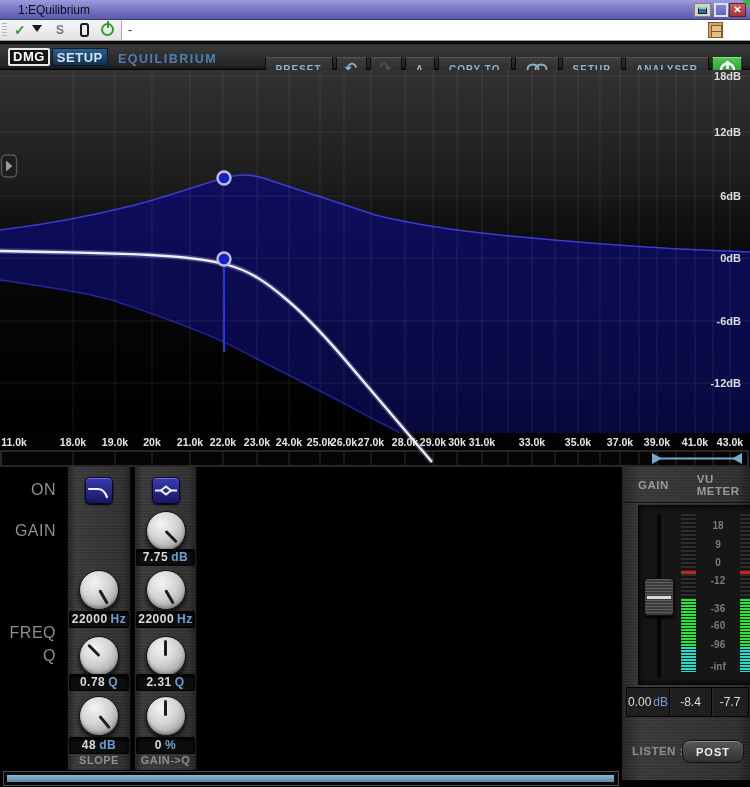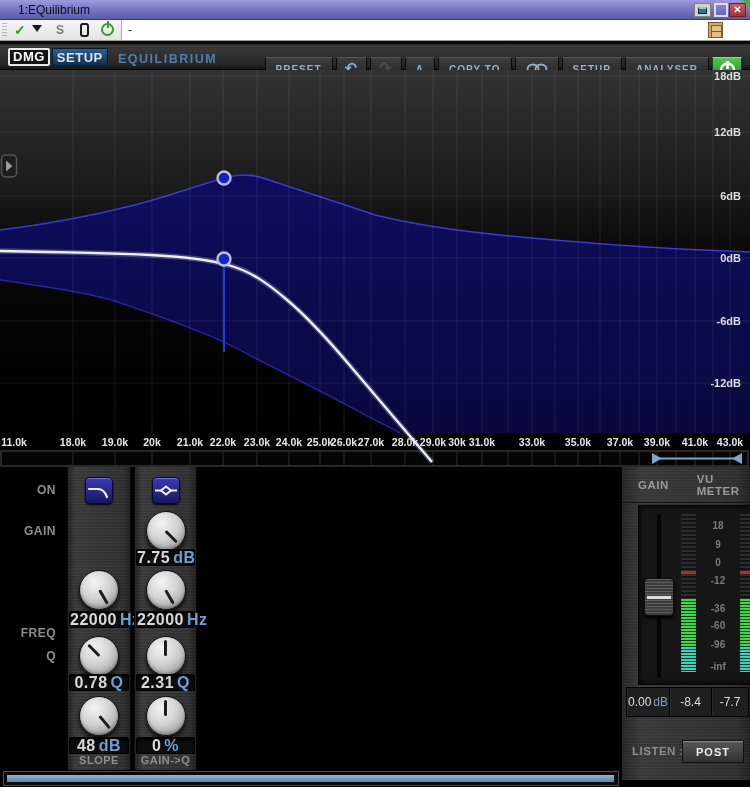--- a/index.html
+++ b/index.html
@@ -53,36 +53,36 @@
   #btn-redo { color:#4e4e4e; }
   #btn-undo, #btn-redo { font-size:15px; line-height:21px; font-family:"DejaVu Sans", sans-serif; }
   #btn-power { background:linear-gradient(180deg,#52c452,#1c8a1c); border:1px solid #0b4d0b; border-top:1px solid #8ae08a; width:30px; padding:0; }
 
   
   #graphsvg { left:0; top:70px; }
   #graphsvg text { font-family:"Liberation Sans", sans-serif; }
 
   
   #panel { left:0; top:467px; width:750px; height:320px; background:#000; }
-  .rowlab { position:absolute; width:56px; text-align:right; color:#8e8e8e; font-weight:bold; font-size:12px; letter-spacing:0.5px; line-height:14px; }
+  .rowlab { position:absolute; width:56px; text-align:right; color:#8e8e8e; font-weight:normal; font-size:16px; letter-spacing:0.5px; line-height:14px; }
   .strip { position:absolute; top:0; height:303px;
     background:repeating-linear-gradient(180deg,rgba(255,255,255,0.035) 0 1px,rgba(0,0,0,0.06) 1px 2px,transparent 2px 3px),
                linear-gradient(90deg,#232323,#3a3a3a 12%,#313131 88%,#202020);
     border-left:1px solid #0a0a0a; border-right:1px solid #0a0a0a; }
   .onbtn { position:absolute; left:50%; transform:translateX(-50%); top:10px; width:28px; height:27px;
     border-radius:5px; background:linear-gradient(180deg,#3a3ab8,#17175f); border:1px solid #060630;
     box-shadow:inset 0 1px 0 rgba(160,160,255,0.55), 0 1px 2px #000; }
   .knob { position:absolute; left:50%; transform:translateX(-50%); width:40px; height:40px; border-radius:50%;
     background:radial-gradient(circle at 38% 30%, #f4f4f4, #d2d2d2 45%, #9b9b9b 85%, #777 100%);
     border:1px solid #141414; box-shadow:0 3px 4px rgba(0,0,0,0.8), inset 0 -2px 3px rgba(0,0,0,0.25); }
   .knob .pointer { position:absolute; left:50%; top:50%; width:3px; height:16px; margin-left:-1.5px;
     background:#1d1d1d; border-radius:2px; transform-origin:50% 0; }
   .valbox { position:absolute; left:1px; right:1px; height:17px; background:#0d0d0d;
     border:1px solid #000; border-radius:2px; box-shadow:inset 0 2px 3px #000;
-    text-align:center; line-height:15px; font-size:16px; font-weight:bold; letter-spacing:0.5px; }
+    text-align:center; line-height:15px; font-size:12px; font-weight:bold; letter-spacing:0.5px; }
   .valbox .num { color:#d9d9d9; } .valbox .unit { color:#6d9fd0; margin-left:3px; }
   .stripfoot { position:absolute; left:0; right:0; top:287px; text-align:center; color:#8e8e8e; font-weight:bold; font-size:11px; letter-spacing:0.5px; }
 
   
   #meterpanel { position:absolute; left:621px; top:0; width:129px; height:313px;
     background:repeating-linear-gradient(180deg,rgba(255,255,255,0.03) 0 1px,rgba(0,0,0,0.05) 1px 2px,transparent 2px 3px),
                linear-gradient(90deg,#262626,#3a3a3a 15%,#303030 90%,#222);
     border-left:1px solid #000; }
   #metertabs { position:absolute; left:0; top:0; width:100%; height:36px; display:flex; align-items:center;
     border-bottom:1px solid #141414; }
@@ -104,21 +104,21 @@
   .seg-cyan { top:133px; height:25px; background:repeating-linear-gradient(180deg,#2bd8c2 0 2px,#062c28 2px 3px); }
   .mscale { position:absolute; left:58px; width:42px; text-align:center; color:#7b7b7b; font-size:10px; font-weight:bold; line-height:10px; }
   #readouts { position:absolute; left:4px; top:220px; width:123px; height:30px; background:#1f1f1f;
     border:1px solid #000; display:flex; }
   .rocell { height:100%; display:flex; align-items:center; justify-content:center;
     font-size:12px; color:#dedede; border-right:1px solid #000; box-shadow:inset 1px 0 0 rgba(255,255,255,0.05); }
   #ro-gain { width:43px; } #ro-left { width:42px; } #ro-right { flex:1; border-right:none; }
   #ro-gain .unit { color:#6d9fd0; margin-left:2px; }
   #listenrow { position:absolute; left:0; top:272px; width:100%; height:26px; }
   #listenlab { position:absolute; left:10px; top:6px; color:#8e8e8e; font-weight:bold; font-size:11.5px; letter-spacing:0.5px; }
-  #postbtn { position:absolute; right:6px; top:1px; width:62px; height:23px; border-radius:0;
+  #postbtn { position:absolute; right:6px; top:1px; width:62px; height:23px; border-radius:8px;
     background:linear-gradient(180deg,#585858,#313131); border:1px solid #101010;
     box-shadow:inset 0 1px 0 #8a8a8a; color:#ececec; font-weight:bold; font-size:11px; letter-spacing:1px;
     text-align:center; line-height:22px; }
 
   
   #bscroll { left:3px; top:771px; width:616px; height:15px; background:#0a0a0a; border:1px solid #4e4e4e; }
   #bscroll .bar { position:absolute; left:3px; top:3px; width:607px; height:7px;
     background:linear-gradient(180deg,#8db6d0,#5c88a6); }
 </style>
 </head>

